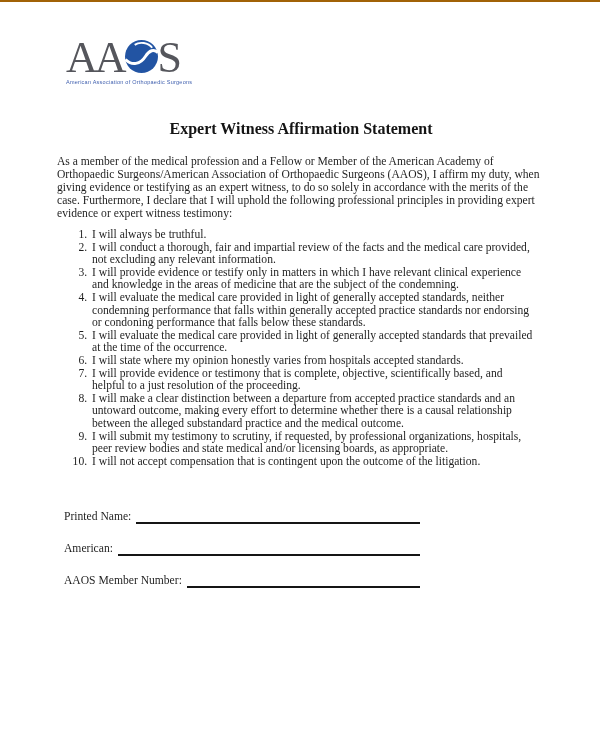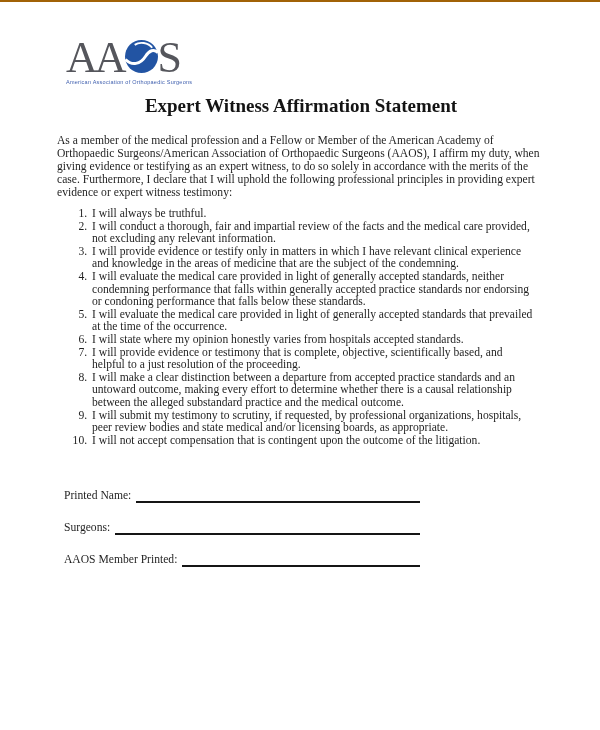--- a/index.html
+++ b/index.html
@@ -30,24 +30,24 @@
     font-family: "Liberation Sans", sans-serif;
     font-size: 5.5px; line-height: 6px;
     letter-spacing: 0.25px;
     color: #3f5fae;
     text-align: center;
     margin-top: 1px;
     white-space: nowrap;
   }
   
   .title {
-    font-size: 19px; font-weight: bold;
+    font-size: 16px; font-weight: bold;
     text-align: center;
     color: #141414;
-    margin-top: 7px;
+    margin-top: 32px;
   }
   
   .intro {
     margin-top: 17px;
     font-size: 11.6px; line-height: 13px;
     width: 489px;
   }
   ol.principles {
     margin: 9px 0 0 0;
     padding-left: 33px;
@@ -110,23 +110,23 @@
     <li>I will submit my testimony to scrutiny, if requested, by professional organizations, hospitals, peer review bodies and state medical and/or licensing boards, as appropriate.</li>
     <li>I will not accept compensation that is contingent upon the outcome of the litigation.</li>
   </ol>
 
   <div class="fields">
     <div class="field-row">
       <span class="field-label">Printed Name:</span>
       <span class="field-line"></span>
     </div>
     <div class="field-row">
-      <span class="field-label">Surgeons:</span>
+      <span class="field-label">American:</span>
       <span class="field-line"></span>
     </div>
     <div class="field-row">
-      <span class="field-label">AAOS Member Printed:</span>
+      <span class="field-label">AAOS Member Number:</span>
       <span class="field-line"></span>
     </div>
   </div>
 
 
 </div>
 
 </body></html>

